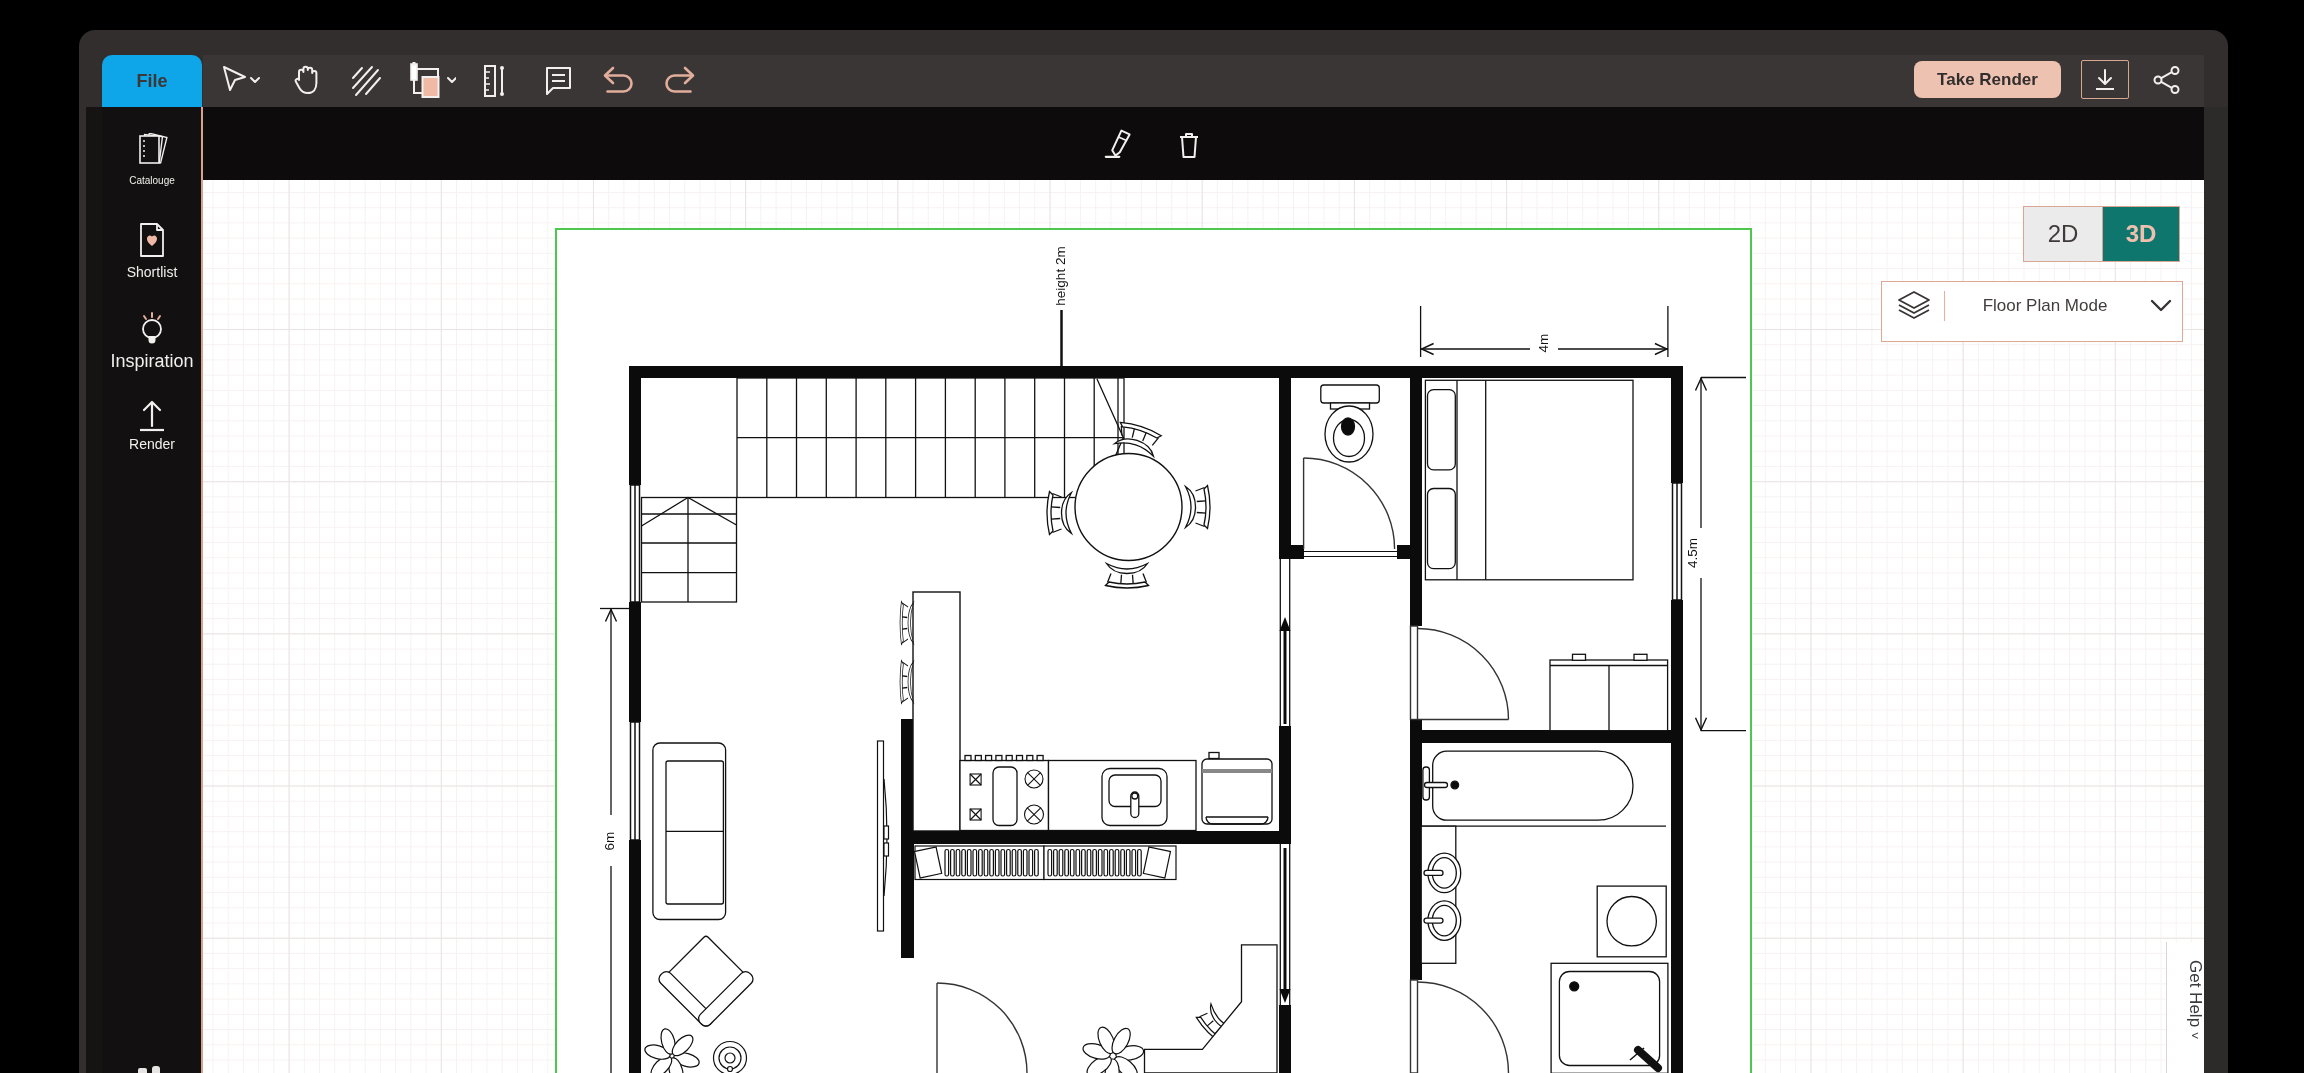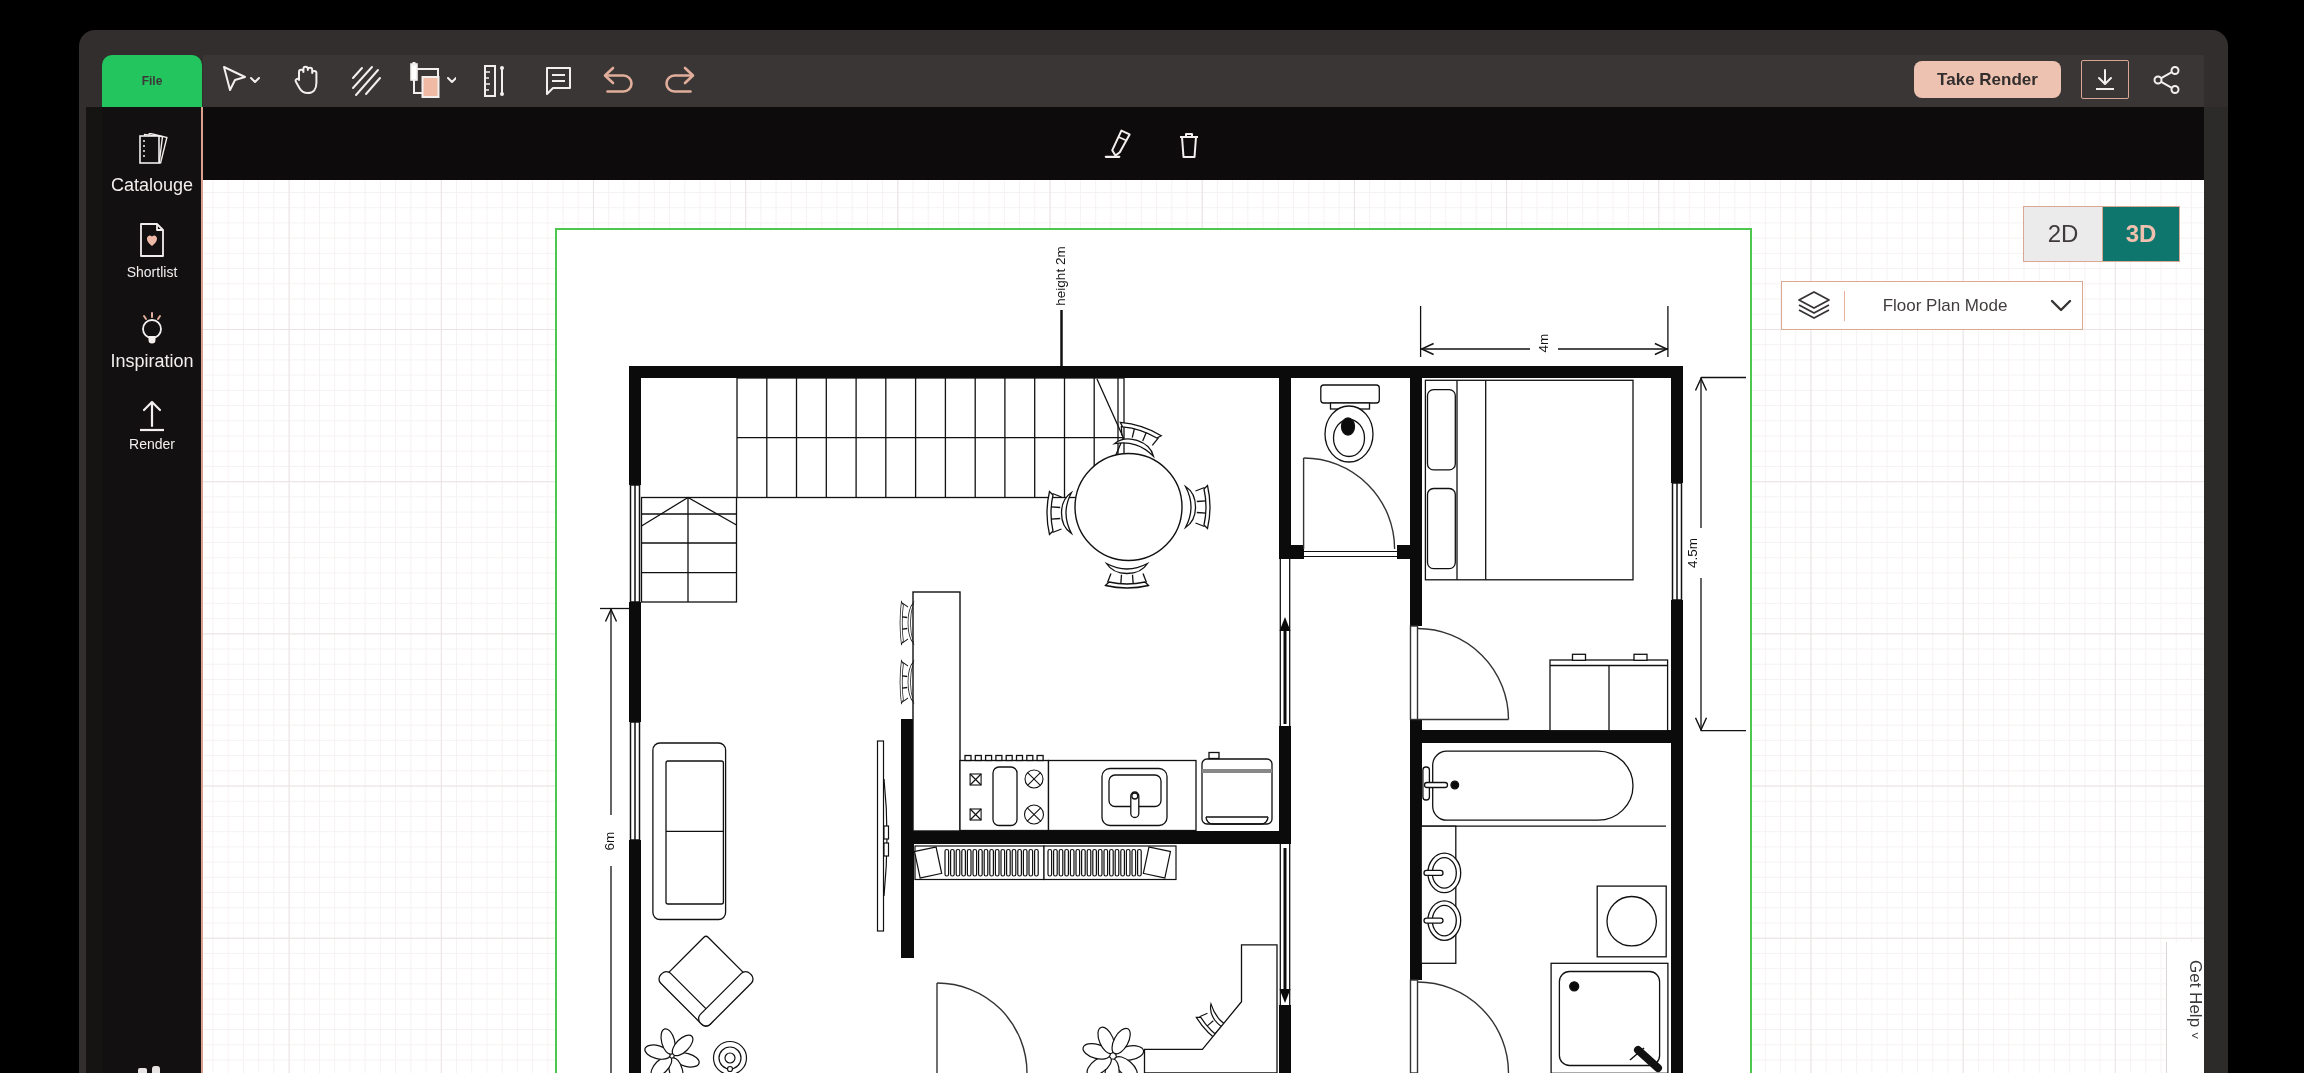--- a/index.html
+++ b/index.html
@@ -11,21 +11,21 @@
 </head>
 <body>
 <div id="page">
 
   <div class="abs" style="left:79px;top:30px;width:2149px;height:1043px;background:#332e2e;border-radius:16px 16px 0 0;"></div>
 
   <div class="abs" style="left:86px;top:107px;width:16px;height:966px;background:#161313;"></div>
 
   <div class="abs" style="left:203px;top:55px;width:2001px;height:52px;background:#3a3635;"></div>
 
-  <div class="abs" style="left:102px;top:55px;width:100px;height:52px;background:#22c55e;border-radius:10px 10px 0 0;color:#3d3838;font-size:12px;font-weight:bold;text-align:center;line-height:52px;">File</div>
+  <div class="abs" style="left:102px;top:55px;width:100px;height:52px;background:#0ea5e9;border-radius:10px 10px 0 0;color:#3d3838;font-size:18px;font-weight:bold;text-align:center;line-height:52px;">File</div>
 
   <svg class="abs" style="left:220px;top:64px;" width="44" height="34" viewBox="0 0 44 34">
     <path d="M4 3 L25 13 L15 16 L10 26 Z" fill="none" stroke="#f2efee" stroke-width="2" stroke-linejoin="round"></path>
     <path d="M31 14 l4 4 l4 -4" fill="none" stroke="#f2efee" stroke-width="2" stroke-linecap="round" stroke-linejoin="round"></path>
   </svg>
 
   <svg class="abs" style="left:292px;top:64px;" width="28" height="34" viewBox="0 0 28 34">
     <path d="M7 16 V8 a2.2 2.2 0 0 1 4.4 0 V5 a2.2 2.2 0 0 1 4.4 0 v1 a2.2 2.2 0 0 1 4.4 0 v3 a2.1 2.1 0 0 1 4.2 0 v10 c0 6-3 10-8.5 10 c-4.5 0-6.5-1.5-8.5-5 l-3.6-6.5 c-1-1.8 1.6-3.6 3-2 z" fill="none" stroke="#f2efee" stroke-width="2" stroke-linejoin="round"></path>
   </svg>
 
@@ -102,21 +102,21 @@
 
   <div class="abs" style="left:102px;top:133px;width:100px;text-align:center;">
     <svg width="40" height="36" viewBox="0 0 40 36">
       <g transform="translate(6 1)">
         <rect x="8" y="1" width="18" height="26" fill="none" stroke="#f2efee" stroke-width="1.4" transform="rotate(14 17 14)"></rect>
         <rect x="5" y="1.5" width="18" height="26" fill="#121010" stroke="#f2efee" stroke-width="1.4" transform="rotate(7 14 14)"></rect>
         <rect x="2" y="2" width="19" height="27" fill="#121010" stroke="#f2efee" stroke-width="1.6"></rect>
         <path d="M5 7 h2 M5 12 h2 M5 17 h2 M5 22 h2" stroke="#f2efee" stroke-width="1.6"></path>
       </g>
     </svg>
-    <div style="color:#f2efee;font-size:18px;margin-top:2px;">Catalouge</div>
+    <div style="color:#f2efee;font-size:10px;margin-top:2px;">Catalouge</div>
   </div>
 
   <div class="abs" style="left:102px;top:222px;width:100px;text-align:center;">
     <svg width="34" height="36" viewBox="0 0 34 36">
       <path d="M6 2 h16 l6 6 v26 h-22 z" fill="none" stroke="#f2efee" stroke-width="1.8" stroke-linejoin="round"></path>
       <path d="M22 2 v6 h6" fill="none" stroke="#f2efee" stroke-width="1.8" stroke-linejoin="round"></path>
       <path d="M17 24 c-6 -4.5 -6 -9 -3.2 -10.3 c1.8 -0.8 3.2 0.9 3.2 0.9 s1.4 -1.7 3.2 -0.9 c2.8 1.3 2.8 5.8 -3.2 10.3 z" fill="#efb9a8"></path>
     </svg>
     <div style="color:#f2efee;font-size:14px;margin-top:2px;">Shortlist</div>
   </div>
@@ -572,21 +572,21 @@
 </g>
 </svg>
 
   </div>
 
   <div class="abs" style="left:2023px;top:206px;width:156px;height:56px;border:1px solid #d9a694;background:#ecebeb;">
     <div class="abs" style="left:0;top:0;width:78px;height:54px;color:#3f3b3b;font-size:24px;text-align:center;line-height:54px;">2D</div>
     <div class="abs" style="left:78px;top:-1px;width:78px;height:56px;background:#0f766e;border:1px solid #d9a694;color:#efc0ad;font-size:24px;font-weight:bold;text-align:center;line-height:54px;">3D</div>
   </div>
 
-  <div class="abs" style="left:1781px;top:281px;width:302px;height:49px;border:1px solid #dca793;background:#fff;">
+  <div class="abs" style="left:1881px;top:281px;width:302px;height:61px;border:1px solid #dca793;background:#fff;">
     <svg class="abs" style="left:14px;top:8px;" width="36" height="34" viewBox="0 0 36 34">
       <g fill="none" stroke="#383434" stroke-width="1.8" stroke-linejoin="round">
         <path d="M18 2 L33 10 L18 18 L3 10 Z"></path>
         <path d="M3 15 L18 23 L33 15"></path>
         <path d="M3 20 L18 28 L33 20"></path>
       </g>
     </svg>
     <div class="abs" style="left:62px;top:9px;width:1px;height:30px;background:#e8af99;"></div>
     <div class="abs" style="left:63px;top:0;width:200px;height:47px;color:#423d3d;font-size:17px;text-align:center;line-height:47px;">Floor Plan Mode</div>
     <svg class="abs" style="left:268px;top:17px;" width="22" height="14" viewBox="0 0 22 14">

